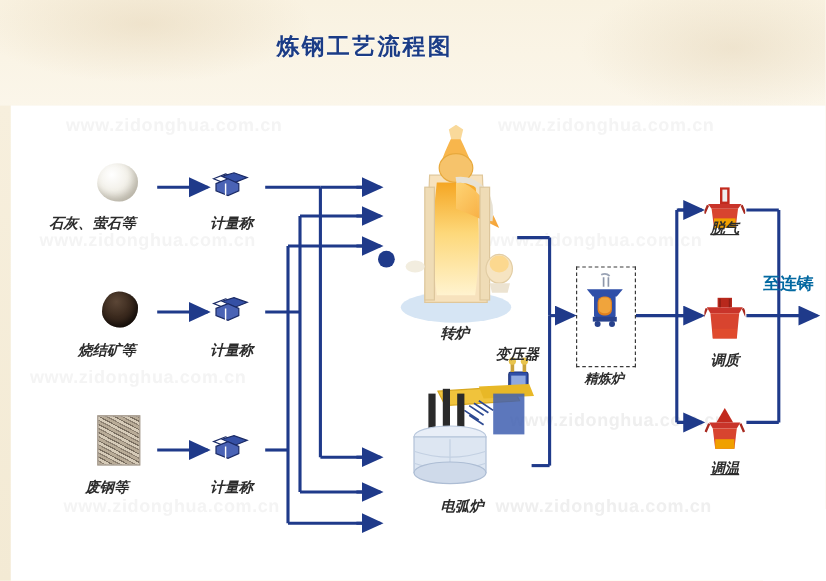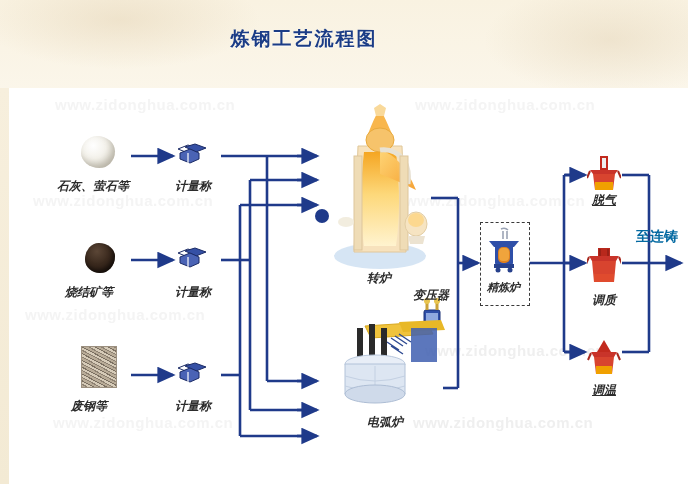--- a/index.html
+++ b/index.html
@@ -53,21 +53,21 @@
   
   .lab{
     position:absolute;
     font-size:12px;
     color:#2c2c2c;
     font-family:"DejaVu Sans","Liberation Sans",sans-serif;
     font-weight:bold;
     white-space:nowrap;
     font-style:italic;
   }
-  .lab.sm{font-size:11px;}
+  .lab.sm{font-size:11px;margin-top:28px;}
   .lab.big{font-size:14px;font-style:normal;color:#0369a1;}
   
   .icon{position:absolute;}
   .lime{
     width:34px;height:32px;border-radius:48% 52% 46% 54%/52% 48% 52% 48%;
     background:radial-gradient(circle at 36% 30%,#ffffff 0%,#f3f1ea 42%,#dcd8cc 78%,#bdb8aa 100%);
     box-shadow:inset -3px -4px 6px rgba(120,115,100,.35);
   }
   .ore{
     width:30px;height:30px;
@@ -187,21 +187,21 @@
         <path d="M640 87 V264"></path>
         <path d="M613 264 H640"></path>
         <path d="M613 175 H640"></path>
       </g>
       <g stroke="#1f3a8a" stroke-width="2.6" fill="none" marker-end="url(#ah)">
         <line x1="640" y1="175" x2="672" y2="175"></line>
       </g>
     </svg>
 
     <div class="icon lime" style="left:72px;top:48px;"></div>
-    <div class="lab" style="left:48px;top:90px;">石灰、萤石等</div>
+    <div class="lab" style="left:32px;top:90px;">石灰、萤石等</div>
 
     <svg class="icon" style="left:166px;top:55px;" width="34" height="26" viewBox="0 0 34 26">
       <g fill="#2b3f8f" stroke="#1b2b66" stroke-width="1">
         <path d="M3 6 L13 2 L23 6 L13 10 Z" fill="#ffffff"></path>
         <path d="M10 4 L20 1 L31 5 L21 9 Z" fill="#3550a5"></path>
         <path d="M5 10 L15 6 L24 10 L24 16 L15 20 L5 16 Z" fill="#4a63b5"></path>
         <path d="M13 10 L13 20" stroke="#ffffff" stroke-width="1.2"></path>
       </g>
     </svg>
     <div class="lab" style="left:166px;top:90px;">计量称</div>
@@ -307,21 +307,21 @@
     <div class="lab sm" style="left:478px;top:192px;">精炼炉</div>
 
     <svg class="station" style="left:578px;top:68px;" viewBox="0 0 34 40">
       <rect x="13" y="0" width="8" height="14" fill="#c22a1e"></rect>
       <rect x="15" y="2" width="4" height="10" fill="#eee"></rect>
       <path d="M3 14 L31 14 L28 18 L6 18 Z" fill="#c9342a"></path>
       <path d="M6 18 L28 18 L26 34 L8 34 Z" fill="#d8442f"></path>
       <rect x="8" y="26" width="18" height="8" fill="#f0a000"></rect>
       <path d="M3 15 L0 22 M31 15 L34 22" stroke="#a82a20" stroke-width="2"></path>
     </svg>
-    <div class="lab" style="left:583px;top:104px;text-decoration:underline;">脱气</div>
+    <div class="lab" style="left:583px;top:94px;text-decoration:underline;">脱气</div>
 
     <svg class="station" style="left:578px;top:160px;" viewBox="0 0 34 40">
       <rect x="11" y="0" width="12" height="8" fill="#b8281c"></rect>
       <path d="M2 8 L32 8 L29 13 L5 13 Z" fill="#c9342a"></path>
       <path d="M5 13 L29 13 L27 34 L7 34 Z" fill="#d8442f"></path>
       <rect x="7" y="26" width="20" height="8" fill="#e04b2e"></rect>
       <path d="M2 9 L-1 16 M32 9 L35 16" stroke="#a82a20" stroke-width="2"></path>
       <path d="M13 1 L13 8 M21 1 L21 8" stroke="#8e1f16" stroke-width="1.4"></path>
     </svg>
     <div class="lab" style="left:583px;top:204px;">调质</div>

